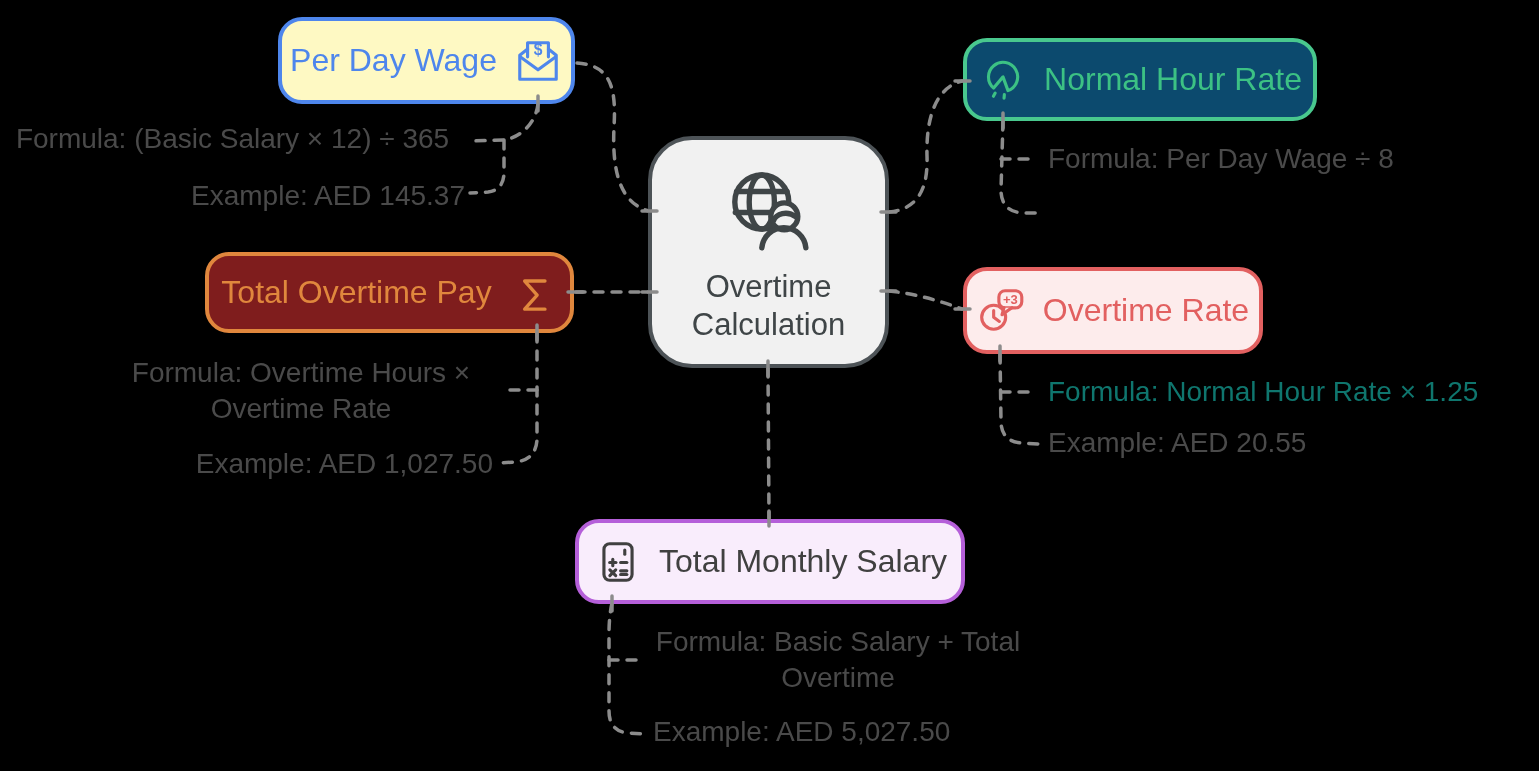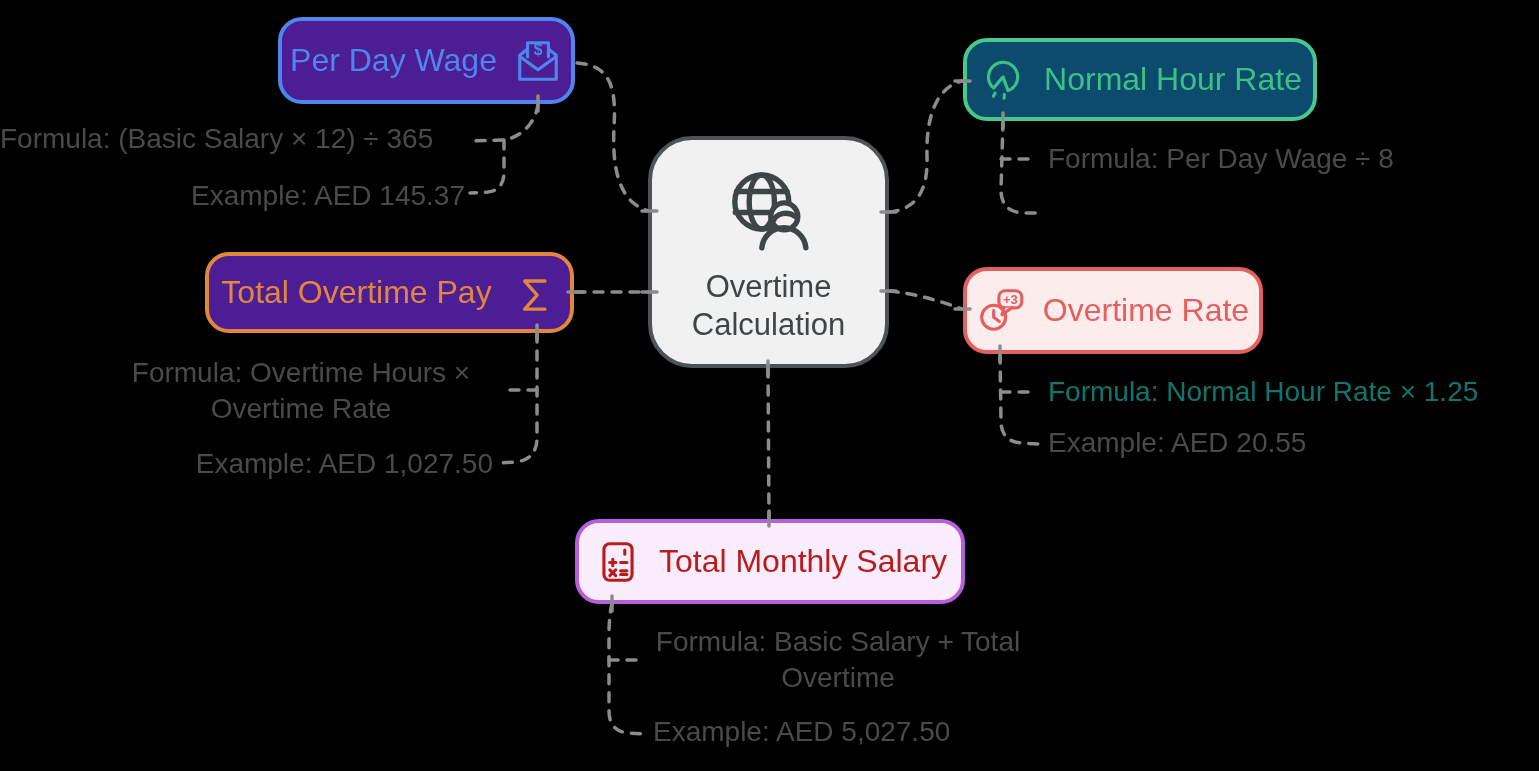--- a/index.html
+++ b/index.html
@@ -15,21 +15,21 @@
   #node-blue  {left:278px;top:17px;width:297px;height:87px;}
   #node-green {left:963px;top:38px;width:354px;height:83px;}
   #node-orange{left:205px;top:252px;width:369px;height:81px;}
   #node-red   {left:963px;top:267px;width:300px;height:87px;}
   #node-purple{left:575px;top:519px;width:390px;height:85px;}
   #node-center{left:648px;top:136px;width:241px;height:232px;border-radius:44px;
                flex-direction:column;gap:12px;padding-top:6px;}
   .big-icon{width:96px;height:90px;}
   .center-label{font-size:31px;line-height:38px;text-align:center;white-space:pre-line;}
   .desc{position:absolute;z-index:2;font-size:28px;line-height:36px;white-space:pre-line;}
-  #desc-blue-formula   {left:0;top:121px;width:465px;text-align:left;white-space:nowrap;}
+  #desc-blue-formula   {left:0;top:121px;width:465px;text-align:center;white-space:nowrap;}
   #desc-blue-example   {left:0;top:178px;width:465px;text-align:right;white-space:nowrap;}
   #desc-orange-formula {left:61px;top:355px;width:480px;text-align:center;}
   #desc-orange-example {left:0;top:446px;width:493px;text-align:right;white-space:nowrap;}
   #desc-green-formula  {left:1048px;top:141px;}
   #desc-green-example  {left:1048px;top:194px;}
   #desc-red-formula    {left:1048px;top:374px;}
   #desc-red-example    {left:1048px;top:425px;}
   #desc-purple-formula {left:648px;top:624px;width:380px;text-align:center;}
   #desc-purple-example {left:653px;top:714px;}
   .connector{fill:none;stroke-width:3.5;stroke-linecap:round;stroke-dasharray:9 9;}
@@ -67,21 +67,21 @@
         <path d="M7.3 25.8 H27"></path>
         <circle cx="34.5" cy="28" r="7.5" fill="#f1f1f1"></circle>
         <path d="M28.4 30.5 C30 26.5 36 24.5 41 28.3"></path>
         <path d="M22 45.5 A 12.3 12.3 0 0 1 46.5 45.5"></path>
       </g>
     </svg>
     <div class="center-label">Overtime
 Calculation</div>
   </div>
 
-  <div class="node" id="node-blue" style="border-color: rgb(78, 134, 236); background-color: #4c1d95; color: rgb(78, 134, 236);">
+  <div class="node" id="node-blue" style="border-color: rgb(78, 134, 236); background-color: #fef9c3; color: rgb(78, 134, 236);">
     <span class="branch-label">Per Day Wage</span>
     <svg class="icon" viewBox="0 0 48 48">
       <g fill="none" stroke="currentColor" stroke-width="3" stroke-linecap="round" stroke-linejoin="round">
         <path d="M14 20 V6.5 H34 V20"></path>
         <path d="M14 12.5 L6.5 18.5 V41.5 H41.5 V18.5 L34 12.5"></path>
         <path d="M7.5 20.5 L24 32.5 L40.5 20.5"></path>
       </g>
       <text x="24" y="18" text-anchor="middle" font-size="15" font-weight="700" fill="currentColor">$</text>
     </svg>
   </div>
@@ -90,41 +90,41 @@
     <svg class="icon" viewBox="0 0 48 48">
       <g fill="none" stroke="currentColor" stroke-width="3" stroke-linecap="round" stroke-linejoin="round">
         <path d="M15 31.7 A 14 14 0 1 1 28.8 34.2 L 24 21 Z"></path>
         <path d="M25.3 38 L25 41.5"></path>
         <path d="M16.5 36.5 L14.8 39.6"></path>
       </g>
     </svg>
     <span class="branch-label">Normal Hour Rate</span>
   </div>
 
-  <div class="node" id="node-orange" style="border-color: rgb(224, 135, 61); background-color: #4c1d95; color: rgb(224, 135, 61);">
+  <div class="node" id="node-orange" style="border-color: rgb(224, 135, 61); background-color: #7f1d1d; color: rgb(224, 135, 61);">
     <span class="branch-label">Total Overtime Pay</span>
     <svg class="icon" viewBox="0 0 48 48">
       <path d="M35.5 12.5 H16 L28 26 L16 39.5 H35.5" fill="none" stroke="currentColor" stroke-width="3.2" stroke-linecap="round" stroke-linejoin="round"></path>
     </svg>
   </div>
 
   <div class="node" id="node-red" style="border-color: rgb(226, 96, 96); background-color: rgb(253, 236, 236); color: rgb(226, 96, 96);">
     <svg class="icon" viewBox="0 0 48 48">
       <g fill="none" stroke="currentColor" stroke-width="3" stroke-linecap="round" stroke-linejoin="round">
         <circle cx="16" cy="30" r="11.5"></circle>
         <path d="M16 23.5 V30 L21.5 34"></path>
         <rect x="21" y="4.5" width="22" height="16.5" rx="6" fill="#fdecec"></rect>
         <path d="M26 20.8 L24 27.5 L33.5 20.8" fill="#fdecec"></path>
       </g>
       <text x="32" y="17.5" text-anchor="middle" font-size="12.5" font-weight="700" fill="currentColor">+3</text>
     </svg>
     <span class="branch-label">Overtime Rate</span>
   </div>
 
-  <div class="node" id="node-purple" style="border-color: rgb(181, 95, 217); background-color: rgb(249, 237, 252); color: #b91c1c;">
+  <div class="node" id="node-purple" style="border-color: rgb(181, 95, 217); background-color: rgb(249, 237, 252); color: #404040;">
     <svg class="icon" viewBox="0 0 48 48">
       <g fill="none" stroke="currentColor" stroke-width="3" stroke-linecap="round" stroke-linejoin="round">
         <rect x="10.5" y="6.5" width="27" height="35" rx="5.5"></rect>
         <path d="M30.5 12.5 V16.5"></path>
         <path d="M16 24.5 H22"></path>
           <path d="M19 21.5 V27.5"></path>
         <path d="M26.5 24.5 H32.5"></path>
         <path d="M16.2 31.5 L21.8 37"></path>
           <path d="M21.8 31.5 L16.2 37"></path>
         <path d="M26.5 32.5 H32.5"></path>

